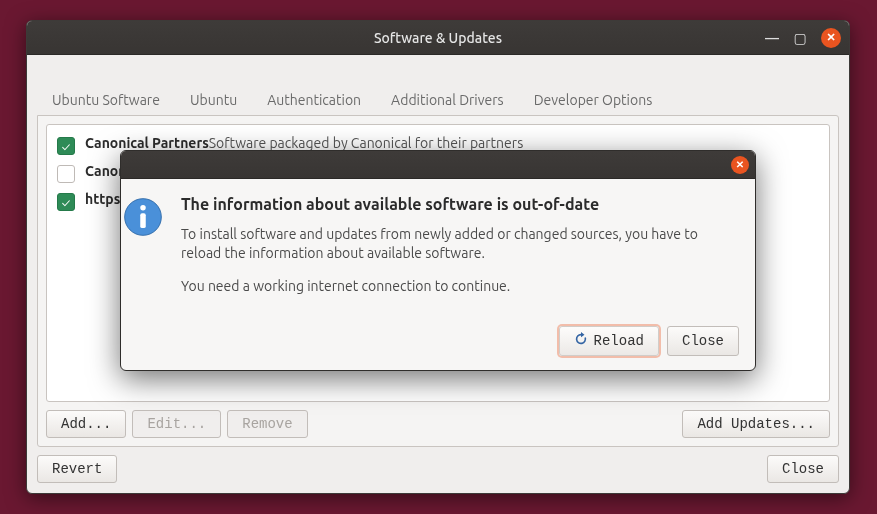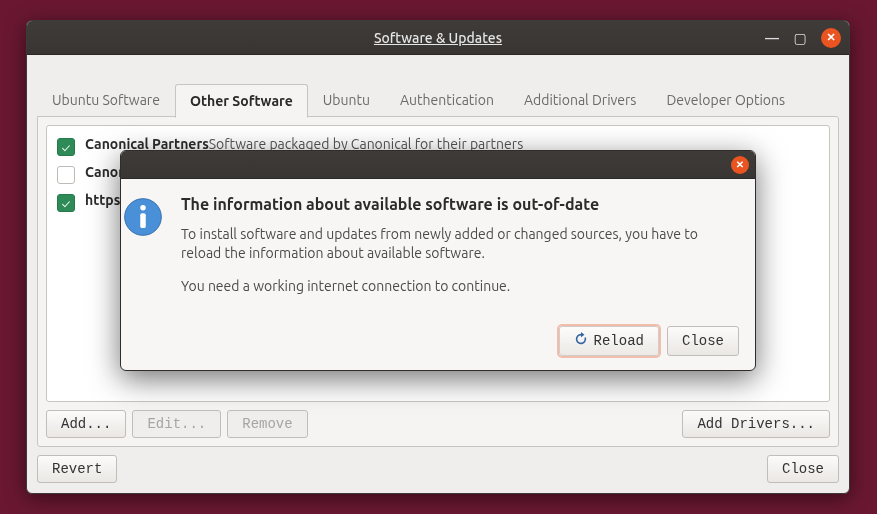--- a/index.html
+++ b/index.html
@@ -29,21 +29,20 @@
   .titlebar {
     height: 34px;
     background: linear-gradient(#3e3b39,#383533);
     color: #e5e5e5;
     display: flex;
     align-items: center;
     justify-content: center;
     position: relative;
     border-bottom: 1px solid #2b2927;
     font-weight: 500;
-    text-decoration: underline;
   }
   .titlebar .controls {
     position: absolute;
     right: 8px; top: 0;
     height: 100%;
     display: flex;
     align-items: center;
     gap: 14px;
   }
   .tb-min, .tb-max {
@@ -238,21 +237,20 @@
     <span>Software &amp; Updates</span>
     <div class="controls">
       <span class="tb-min">—</span>
       <span class="tb-max">▢</span>
       <span class="tb-close">✕</span>
     </div>
   </div>
 
   <div class="tabs">
     <div class="tab">Ubuntu Software</div>
-    <div class="tab active">Other Software</div>
     <div class="tab">Ubuntu</div>
     <div class="tab">Authentication</div>
     <div class="tab">Additional Drivers</div>
     <div class="tab">Developer Options</div>
   </div>
 
   <div class="panel">
     <div class="listbox">
       <div class="row">
         <span class="chk checked">✓</span>
@@ -274,21 +272,21 @@
           <span class="row-title">https:</span>
         </div>
       </div>
     </div>
 
     <div class="panel-buttons">
       <button class="btn">Add...</button>
       <button class="btn disabled">Edit...</button>
       <button class="btn disabled">Remove</button>
       <div class="spacer"></div>
-      <button class="btn">Add Drivers...</button>
+      <button class="btn">Add Updates...</button>
     </div>
   </div>
 
   <div class="footer">
     <button class="btn">Revert</button>
     <button class="btn">Close</button>
   </div>
 </div>
 
 <div class="overlay">

